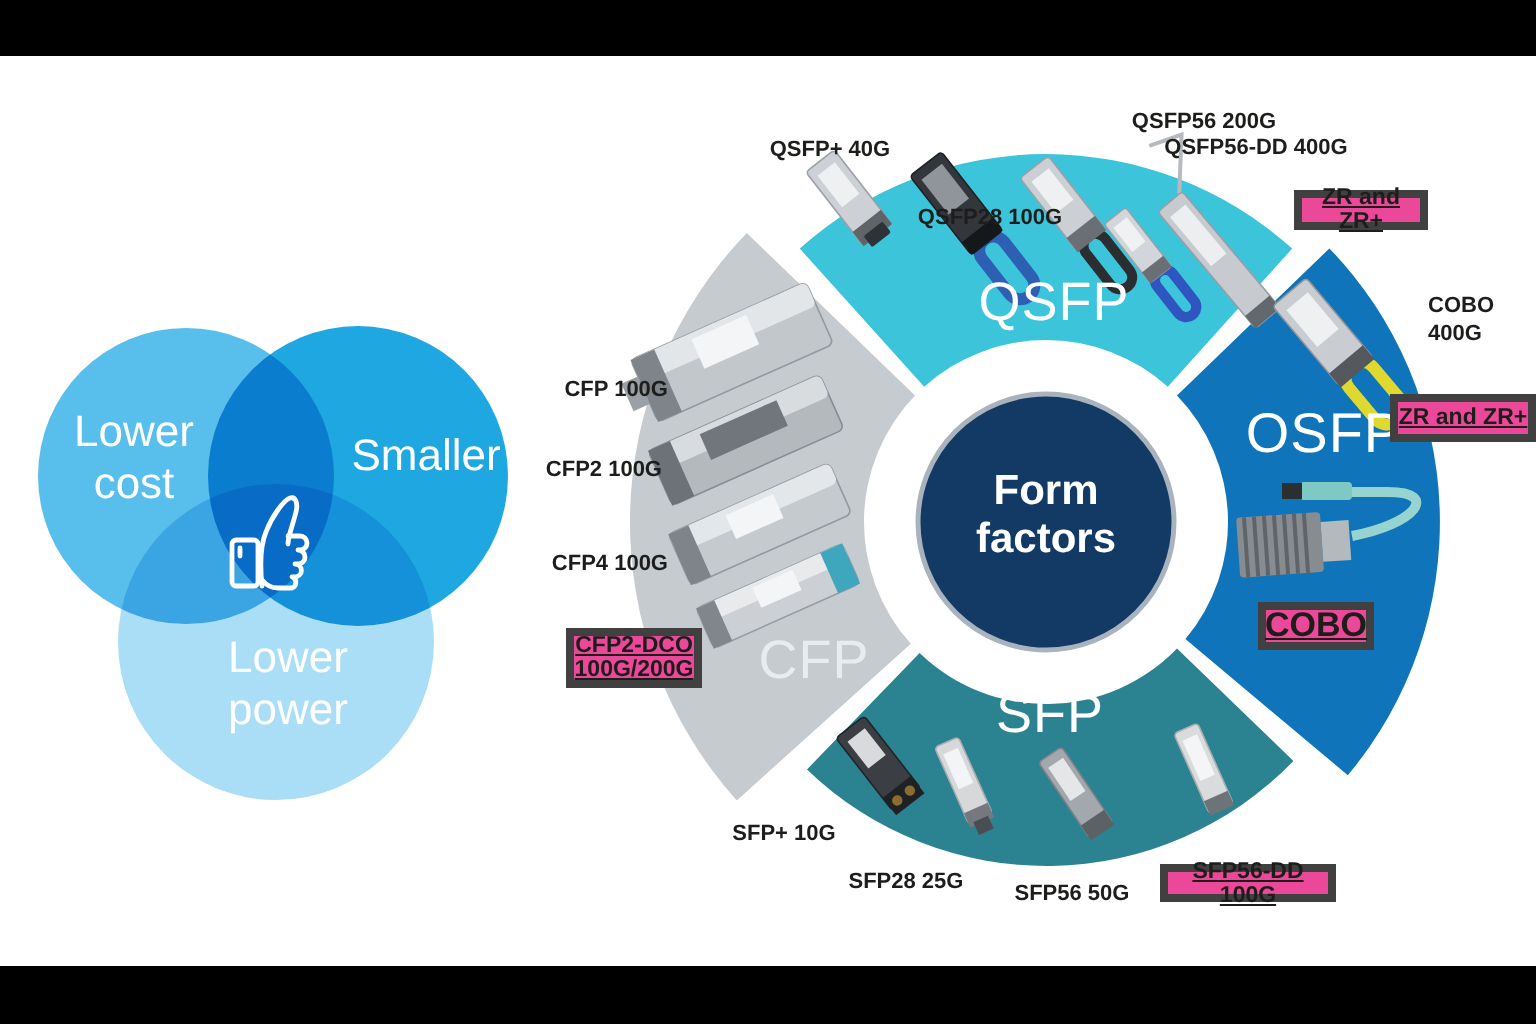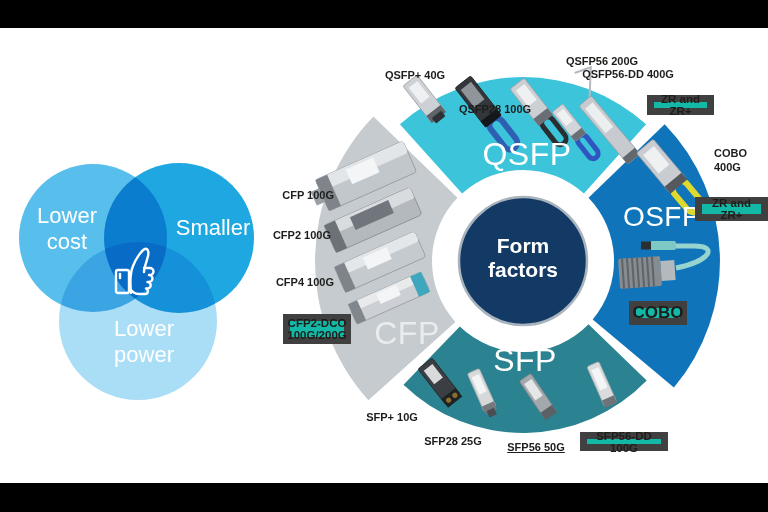--- a/index.html
+++ b/index.html
@@ -27,25 +27,25 @@
   
   .wheel{position:absolute;left:0;top:0;}
 
   
   .lbl{position:absolute;font-size:11px;font-weight:700;color:#1d1d1b;text-align:center;line-height:13px;}
   .lbl.r{text-align:right;}
   .lbl.l{text-align:left;}
 
   
   .ybox{position:absolute;display:flex;align-items:center;justify-content:center;
-        background:#14b8a6;border:7px solid #404040;font-weight:700;font-size:11.5px;
-        color:#1d1d1b;text-align:center;line-height:12px;box-sizing:border-box;}
-
-  
-  .seg{position:absolute;width:120px;text-align:center;color:#fff;font-size:32px;letter-spacing:0.5px;}
+        background:#ec4899;border:4px solid #404040;font-weight:700;font-size:11.5px;
+        color:#1d1d1b;text-align:center;line-height:12px;box-sizing:border-box;text-decoration:underline;}
+
+  
+  .seg{position:absolute;width:120px;text-align:center;color:#fff;font-size:27px;letter-spacing:0.5px;}
   .seg-qsfp{left:467px;top:136px;}
   .seg-osfp{left:602px;top:201px;font-size:28px;}
   .seg-sfp{left:465px;top:342px;}
   .seg-cfp{left:347px;top:315px;color:#e9ecee;}
 
   .center-label{position:absolute;left:463px;top:234px;width:120px;text-align:center;
                 color:#fff;font-size:21px;font-weight:700;line-height:24px;}
 </style>
 </head>
 <body>
@@ -195,21 +195,21 @@
   <div class="lbl" style="left:528px;top:55px;width:86px;margin-left:31px;">QSFP56 200G</div>
   <div class="lbl" style="left:559px;top:68px;width:106px;margin-left:16px;">QSFP56-DD 400G</div>
   <div class="ybox" style="left:647px;top:95px;width:67px;height:20px;">ZR and ZR+</div>
 
   <div class="lbl l" style="left:714px;top:146px;width:46px;line-height:14px;">COBO 400G</div>
   <div class="ybox" style="left:695px;top:197px;width:73px;height:24px;">ZR and ZR+</div>
   <div class="ybox" style="left:629px;top:301px;width:58px;height:24px;font-size:17px;">COBO</div>
 
   <div class="lbl" style="left:356px;top:411px;width:72px;">SFP+ 10G</div>
   <div class="lbl" style="left:417px;top:435px;width:72px;">SFP28 25G</div>
-  <div class="lbl" style="left:500px;top:441px;width:72px;text-decoration:underline;">SFP56 50G</div>
+  <div class="lbl" style="left:500px;top:441px;width:72px;">SFP56 50G</div>
   <div class="ybox" style="left:580px;top:432px;width:88px;height:19px;">SFP56-DD 100G</div>
 
   <div class="lbl r" style="left:272px;top:189px;width:62px;">CFP 100G</div>
   <div class="lbl r" style="left:269px;top:229px;width:62px;">CFP2 100G</div>
   <div class="lbl r" style="left:272px;top:276px;width:62px;">CFP4 100G</div>
   <div class="ybox" style="left:283px;top:314px;width:68px;height:30px;padding:1px 2px;">CFP2-DCO 100G/200G</div>
 
 </div>
 
 </body></html>

